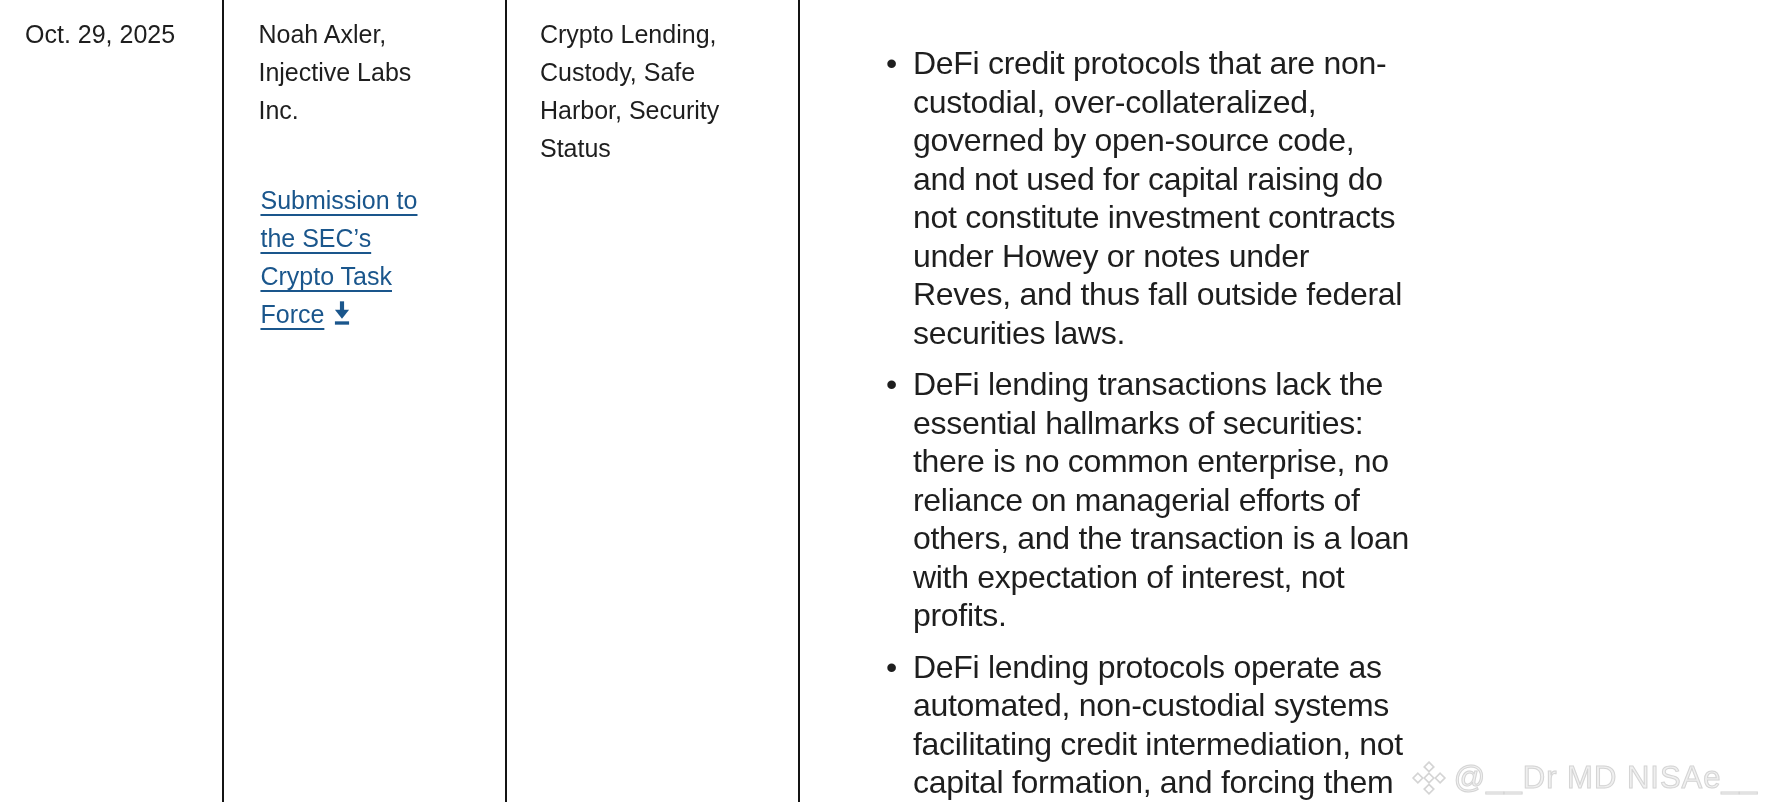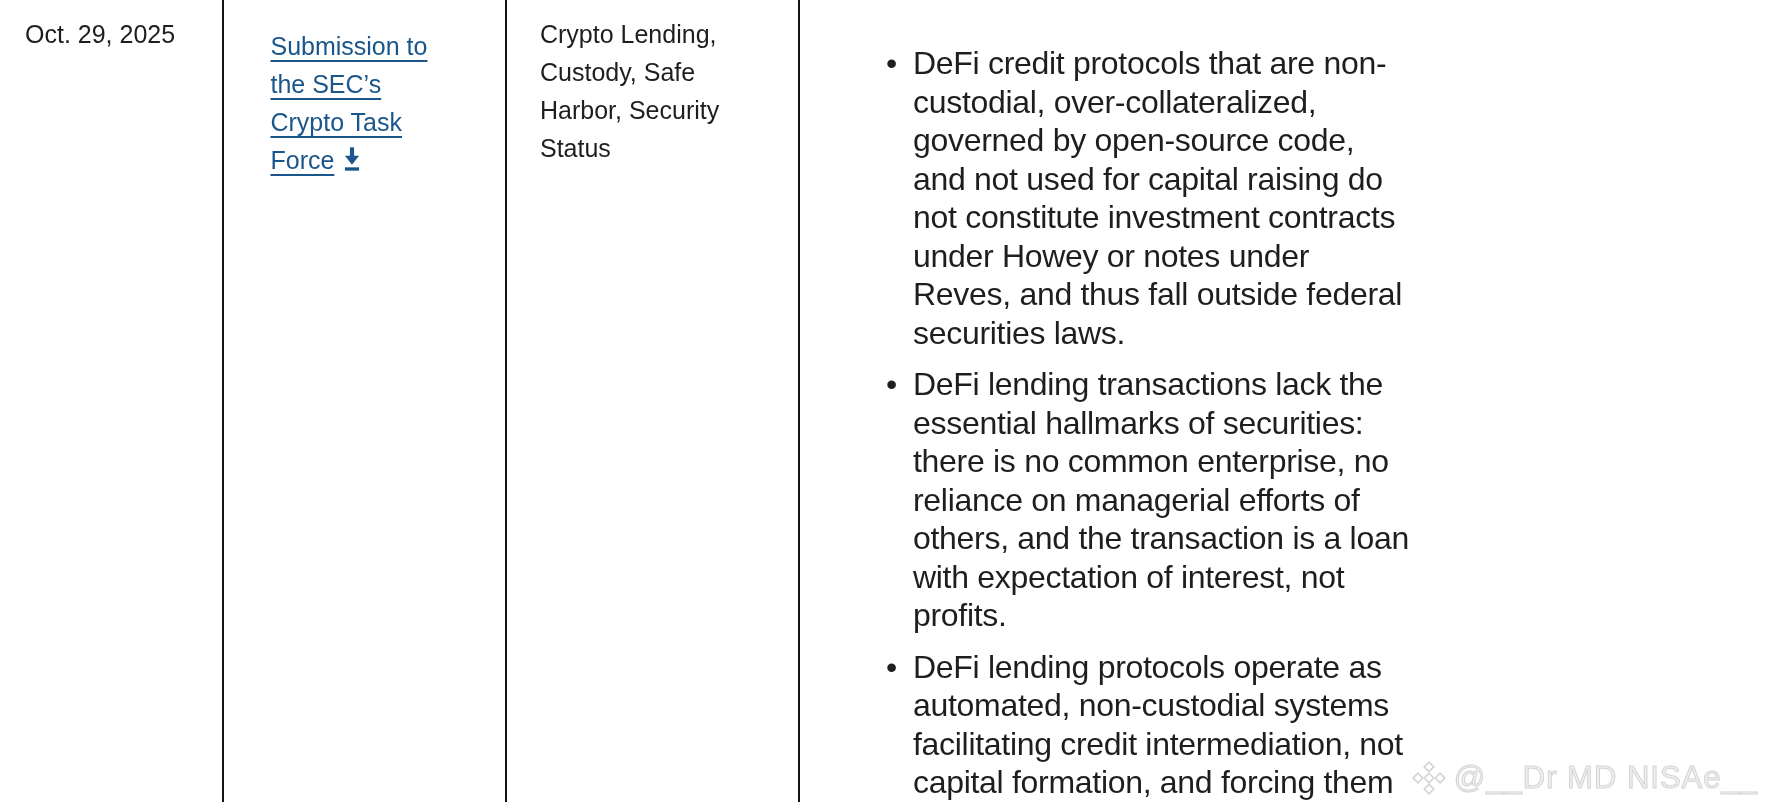--- a/index.html
+++ b/index.html
@@ -102,21 +102,23 @@
 </head>
 <body>
 
 <div class="table-row">
 
   <div class="cell cell-date">
     <span>Oct. 29, 2025</span>
   </div>
 
   <div class="cell cell-author">
-    <p style="margin:12px;"><a class="doc-link"><span>Submission to the SEC’s Crypto Task Force</span><svg class="download-icon-svg" width="20" height="26" viewBox="0 0 24 30">
+    <p class="author-name">Noah Axler,
+Injective Labs Inc.</p>
+    <p style="margin:2px;"><a class="doc-link"><span>Submission to the SEC’s Crypto Task Force</span><svg class="download-icon-svg" width="20" height="26" viewBox="0 0 24 30">
             <g fill="#1a568c">
               <rect x="9.5" y="1" width="5" height="11"></rect>
               <polygon points="3.5,11 20.5,11 12,22"></polygon>
               <rect x="3.5" y="25" width="17" height="4"></rect>
             </g>
           </svg></a></p>
   </div>
 
   <div class="cell cell-topics">
     <span>Crypto Lending, Custody, Safe Harbor, Security Status</span>

